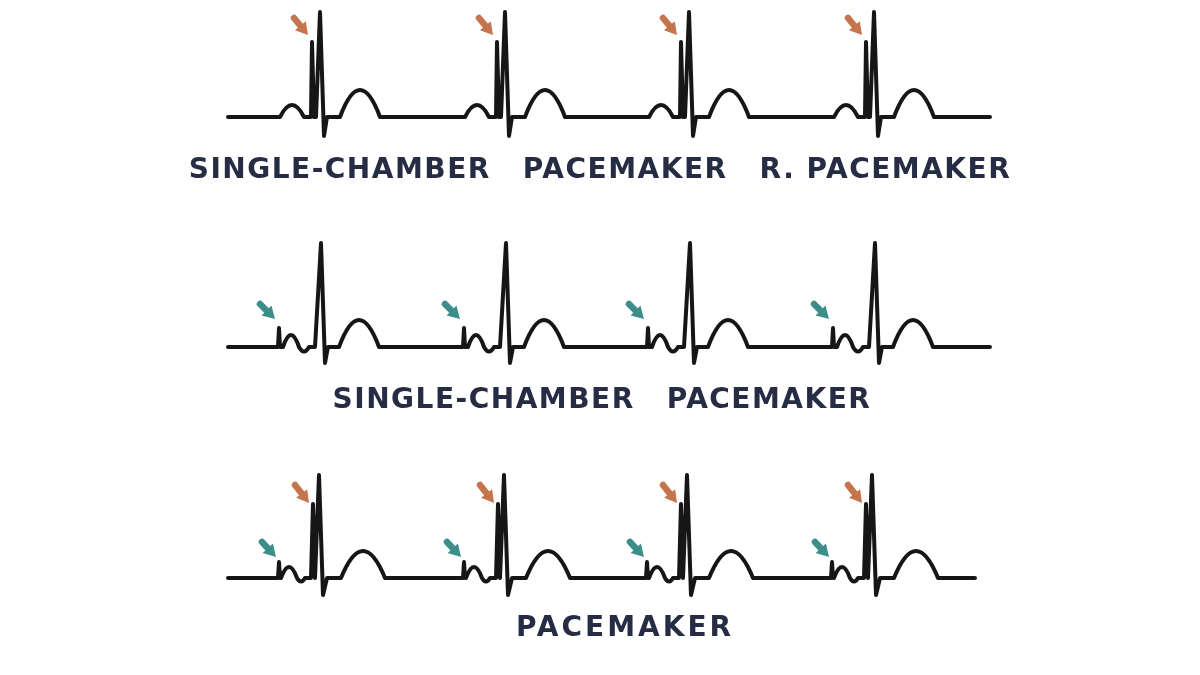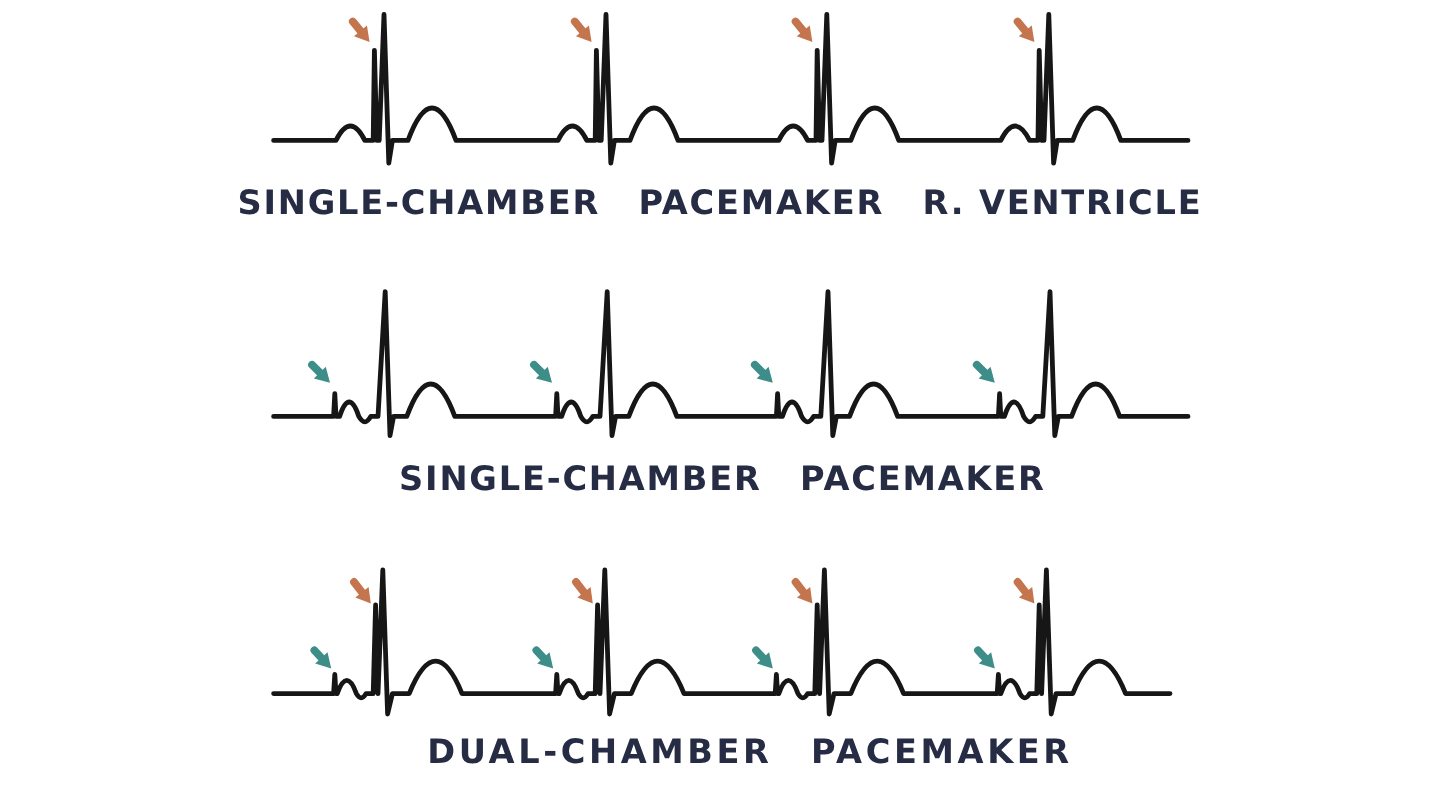--- a/index.html
+++ b/index.html
@@ -38,21 +38,21 @@
       <line x1="479" y1="18" x2="486.642927471389" y2="27.280697643829505" stroke="#C4754E" stroke-width="6.5" stroke-linecap="round"></line>
       <polygon points="493,35 479.96800131634745,30.186787942623106 490.77502461498614,21.28688640256771" fill="#C4754E"></polygon>
       <line x1="663" y1="18" x2="670.642927471389" y2="27.280697643829505" stroke="#C4754E" stroke-width="6.5" stroke-linecap="round"></line>
       <polygon points="677,35 663.9680013163475,30.186787942623106 674.7750246149863,21.28688640256771" fill="#C4754E"></polygon>
       <line x1="848" y1="18" x2="855.642927471389" y2="27.280697643829505" stroke="#C4754E" stroke-width="6.5" stroke-linecap="round"></line>
       <polygon points="862,35 848.9680013163475,30.186787942623106 859.7750246149863,21.28688640256771" fill="#C4754E"></polygon>
     </svg>
   <div class="strip-label l0" style="color: rgb(38, 44, 68);">
     <span>SINGLE-CHAMBER</span>
     <span>PACEMAKER</span>
-    <span>R. VENTRICLE</span>
+    <span>R. PACEMAKER</span>
   </div>
 
   <svg id="strip-svg-1" class="strip-svg s1" viewBox="0 0 1200 150">
       <path d="M 228 117 L 278 117 L 279 98 L 280 117 L 283 117 Q 291 93 299 117 Q 304 126 309 117 L 315 117 L 321 13 L 325 133 L 328 117 L 339 117 Q 359 63 379 117 L 463 117 L 464 98 L 465 117 L 468 117 Q 476 93 484 117 Q 489 126 494 117 L 500 117 L 506 13 L 510 133 L 513 117 L 524 117 Q 544 63 564 117 L 647 117 L 648 98 L 649 117 L 652 117 Q 660 93 668 117 Q 673 126 678 117 L 684 117 L 690 13 L 694 133 L 697 117 L 708 117 Q 728 63 748 117 L 832 117 L 833 98 L 834 117 L 837 117 Q 845 93 853 117 Q 858 126 863 117 L 869 117 L 875 13 L 879 133 L 882 117 L 893 117 Q 913 63 933 117 L 990 117" fill="none" stroke="#161616" stroke-width="4" stroke-linecap="round" stroke-linejoin="round"></path>
       <line x1="260" y1="74" x2="267.9289321881345" y2="81.92893218813452" stroke="#3D8E89" stroke-width="6.5" stroke-linecap="round"></line>
       <polygon points="275,89 261.5649711574556,85.46446609406726 271.46446609406723,75.5649711574556" fill="#3D8E89"></polygon>
       <line x1="445" y1="74" x2="452.9289321881345" y2="81.92893218813452" stroke="#3D8E89" stroke-width="6.5" stroke-linecap="round"></line>
       <polygon points="460,89 446.5649711574556,85.46446609406726 456.46446609406723,75.5649711574556" fill="#3D8E89"></polygon>
       <line x1="629" y1="74" x2="636.9289321881346" y2="81.92893218813452" stroke="#3D8E89" stroke-width="6.5" stroke-linecap="round"></line>
       <polygon points="644,89 630.5649711574556,85.46446609406726 640.4644660940673,75.5649711574556" fill="#3D8E89"></polygon>
@@ -77,17 +77,16 @@
       <line x1="630" y1="82" x2="637.1768174964" y2="89.68944731757131" stroke="#3D8E89" stroke-width="6.5" stroke-linecap="round"></line>
       <polygon points="644,97 630.6947941179799,93.00356453360564 640.9295678733799,83.4511090285655" fill="#3D8E89"></polygon>
       <line x1="663" y1="25" x2="670.8605938648508" y2="35.106477826236734" stroke="#C4754E" stroke-width="6.5" stroke-linecap="round"></line>
       <polygon points="677,43 664.1072471161867,37.82535768608852 675.1581781594552,29.230189096879638" fill="#C4754E"></polygon>
       <line x1="815" y1="82" x2="822.1768174964" y2="89.68944731757131" stroke="#3D8E89" stroke-width="6.5" stroke-linecap="round"></line>
       <polygon points="829,97 815.6947941179799,93.00356453360564 825.9295678733799,83.4511090285655" fill="#3D8E89"></polygon>
       <line x1="848" y1="25" x2="855.8605938648508" y2="35.106477826236734" stroke="#C4754E" stroke-width="6.5" stroke-linecap="round"></line>
       <polygon points="862,43 849.1072471161867,37.82535768608852 860.1581781594552,29.230189096879638" fill="#C4754E"></polygon>
     </svg>
   <div class="strip-label l2" style="color: rgb(38, 44, 68);">
-    <span>DUAL-CHAMBER</span>
     <span>PACEMAKER</span>
   </div>
 
 </div>
 
 </body></html>

